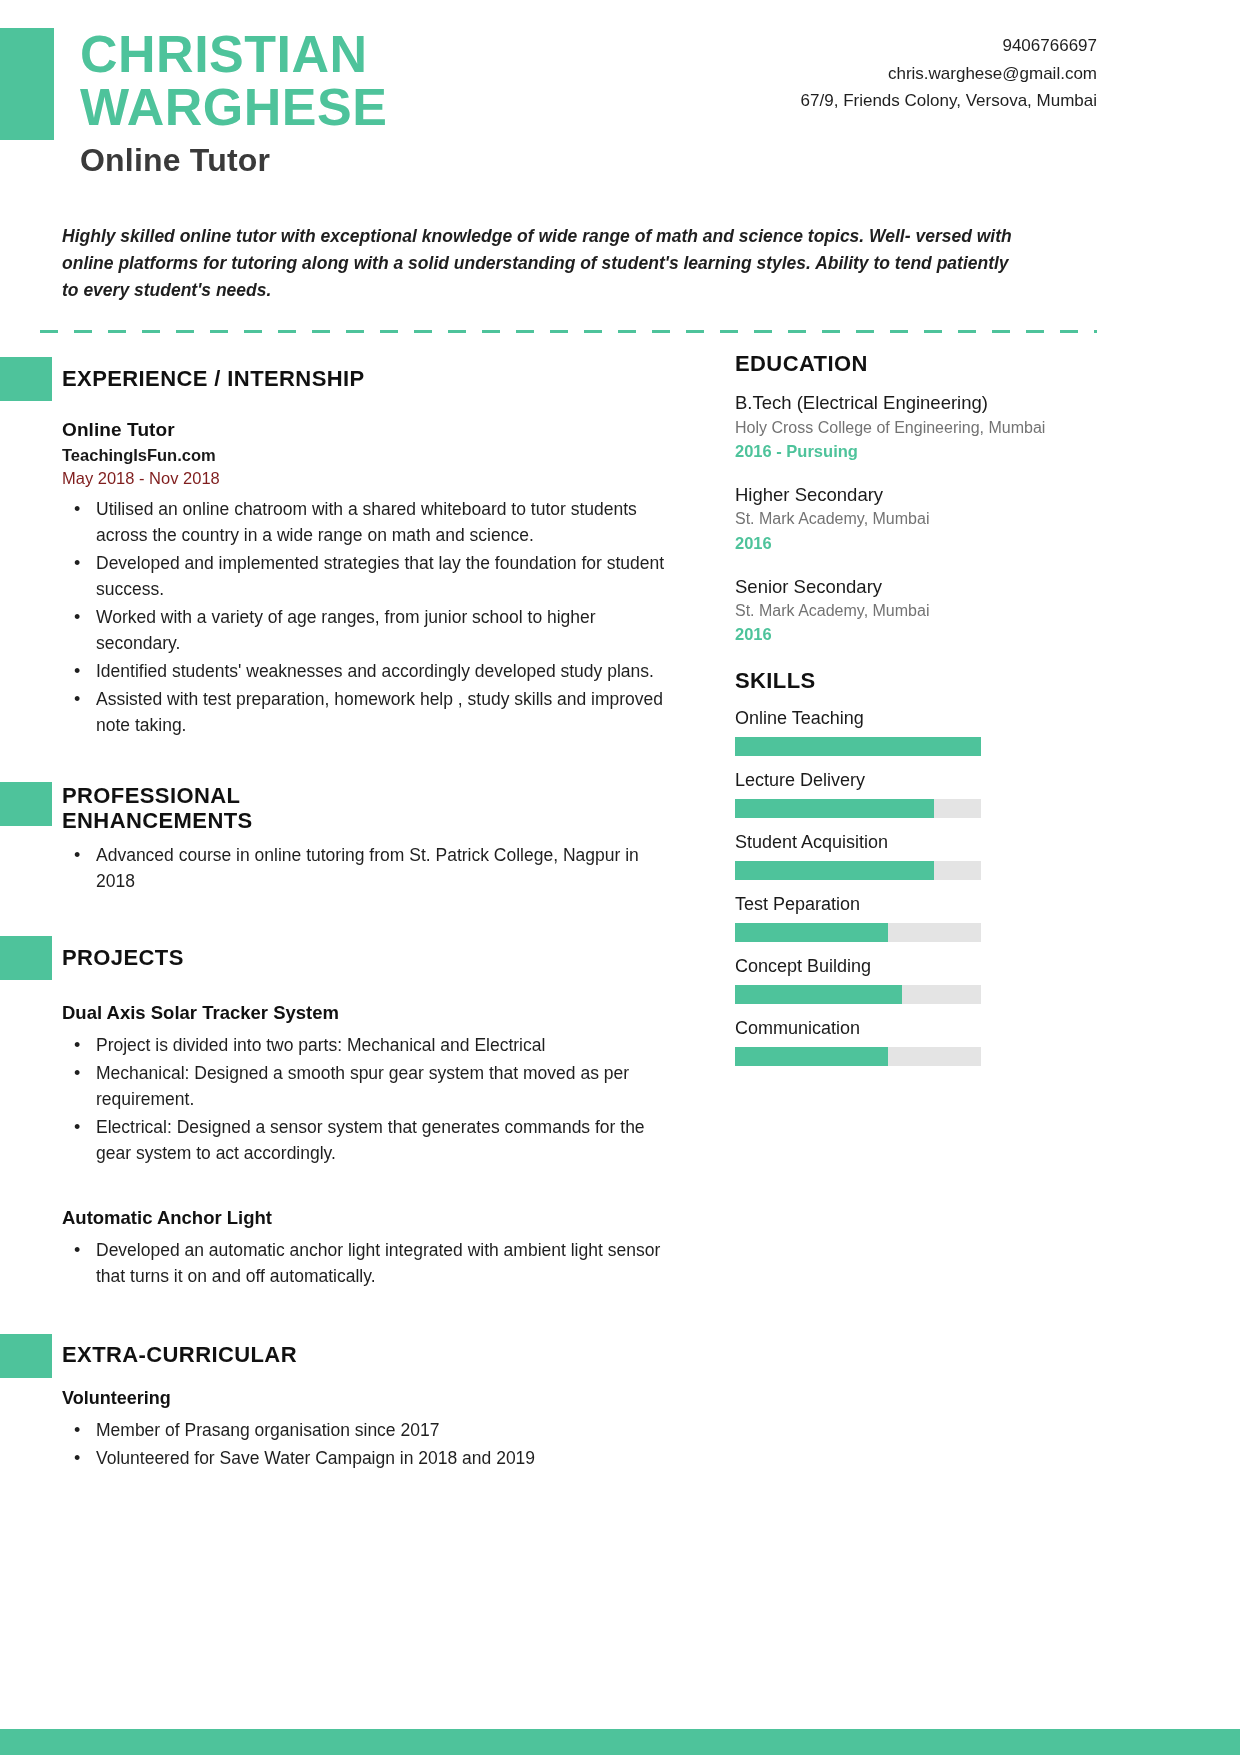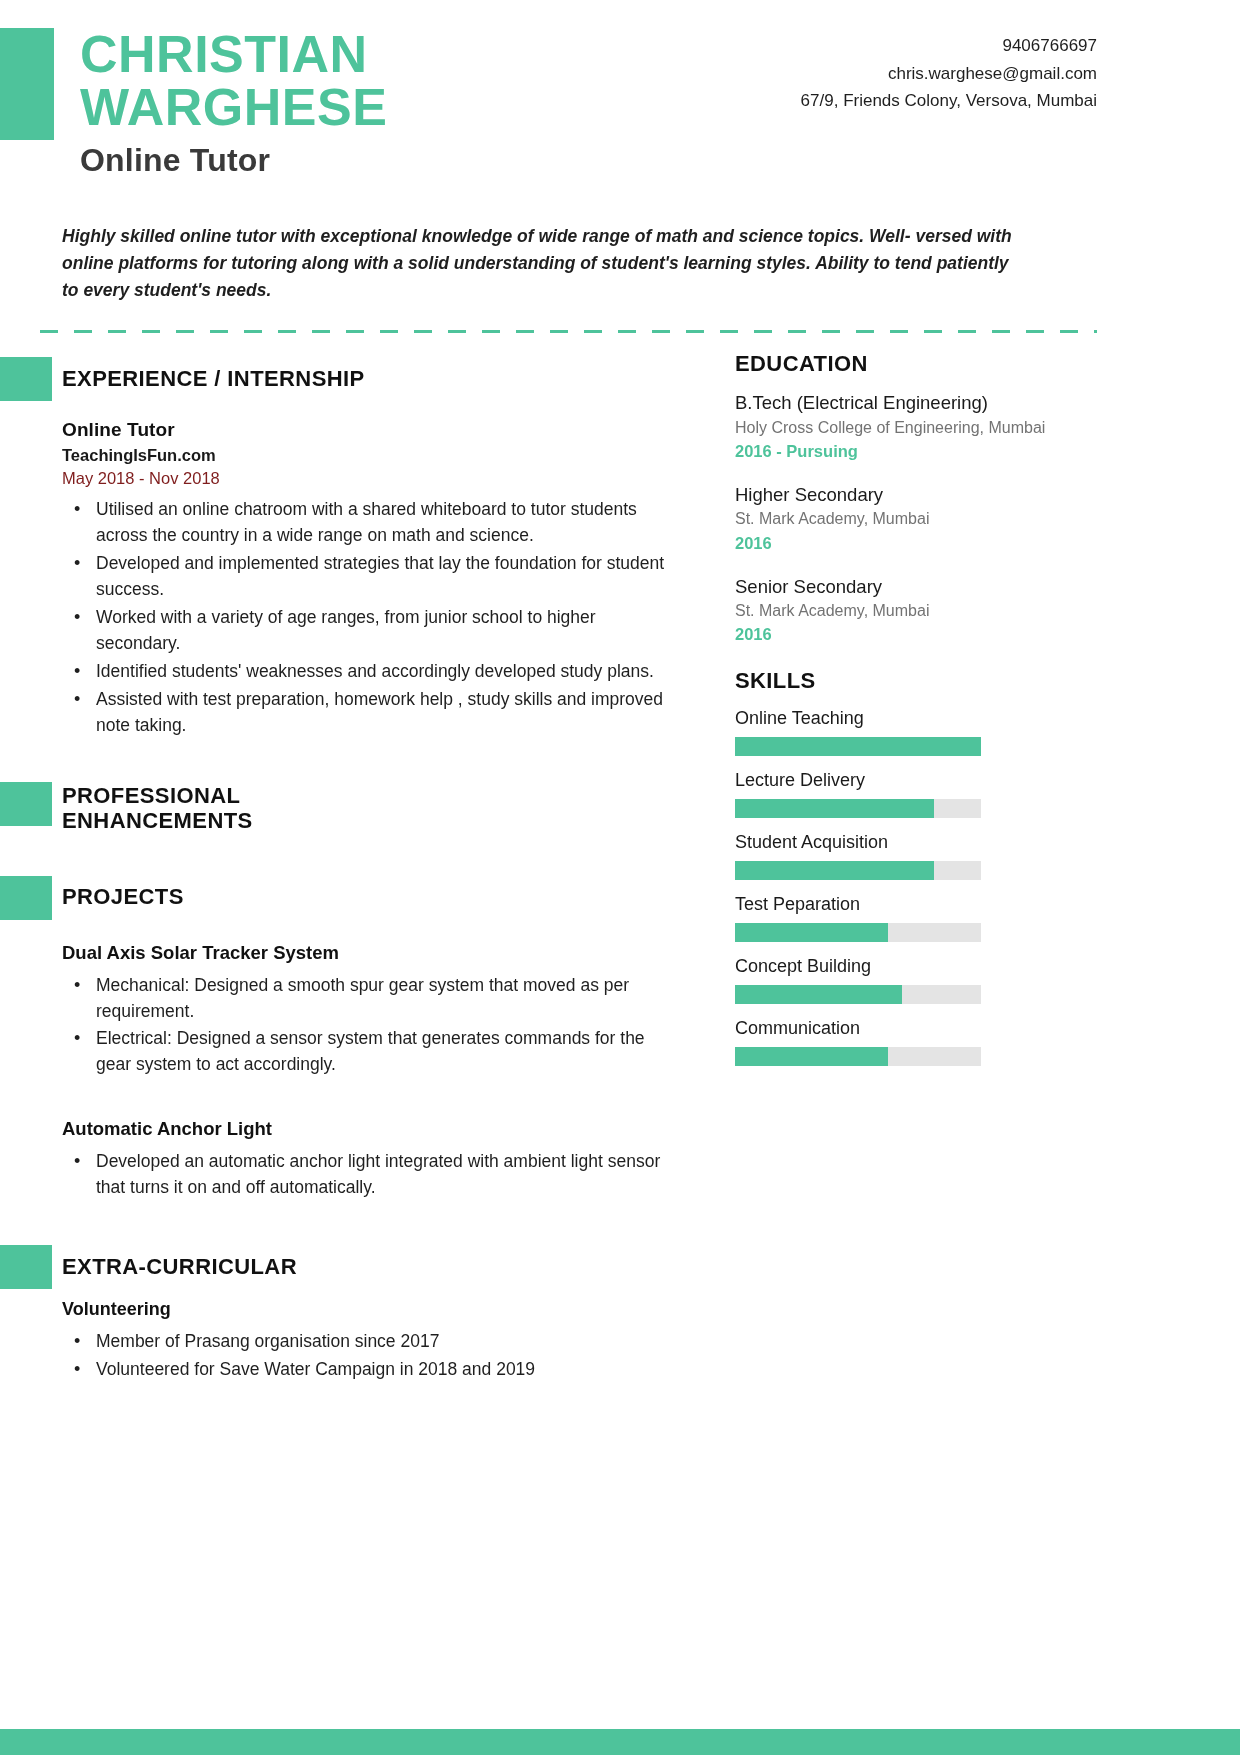--- a/index.html
+++ b/index.html
@@ -297,32 +297,36 @@
 
       <div class="sec" style="margin-top:44px">
         <div class="sec-head" style="align-items:flex-start">
           <div class="sec-marker"></div>
           <div class="sec-title two-line">
             <span>PROFESSIONAL</span><br>
             <span>ENHANCEMENTS</span>
           </div>
         </div>
         <div class="sec-body" style="margin-top:8px">
+          <ul class="bullets">
+            <li>Advanced course in online tutoring from St. Patrick College, Nagpur in 2018</li>
+          </ul>
         </div>
       </div>
 
       <div class="sec" style="margin-top:42px">
         <div class="sec-head">
           <div class="sec-marker"></div>
           <div class="sec-title">PROJECTS</div>
         </div>
         <div class="sec-body">
           <div>
             <div class="proj-title">Dual Axis Solar Tracker System</div>
             <ul class="bullets">
+              <li>Project is divided into two parts: Mechanical and Electrical</li>
               <li>Mechanical: Designed a smooth spur gear system that moved as per requirement.</li>
               <li>Electrical: Designed a sensor system that generates commands for the gear system to act accordingly.</li>
             </ul>
           </div>
           <div style="margin-top:40px">
             <div class="proj-title">Automatic Anchor Light</div>
             <ul class="bullets">
               <li>Developed an automatic anchor light integrated with ambient light sensor that turns it on and off automatically.</li>
             </ul>
           </div>

